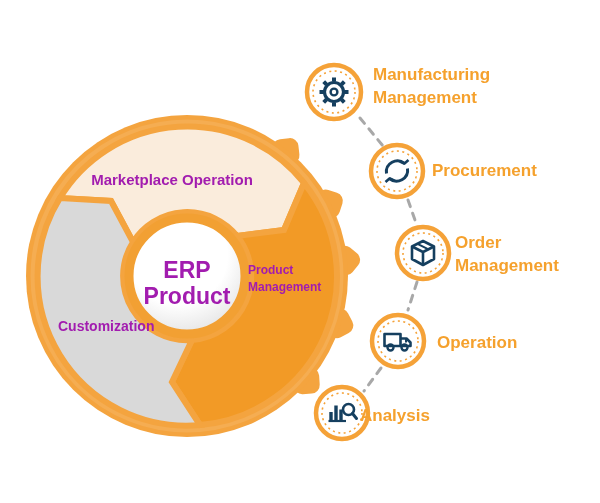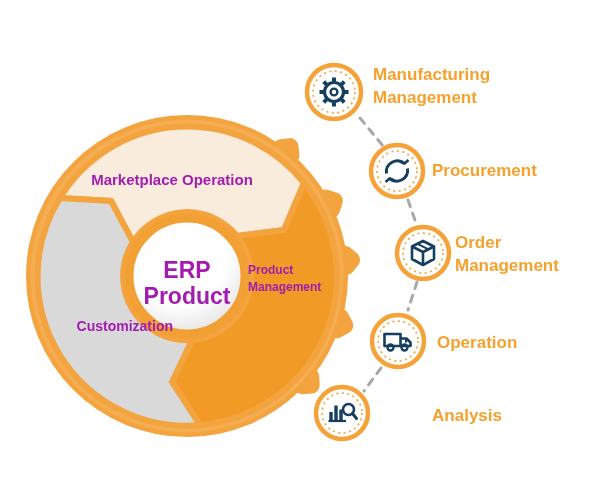--- a/index.html
+++ b/index.html
@@ -7,28 +7,28 @@
     width:600px;height:503px;position:relative;background:#ffffff;
     font-family:"Liberation Sans", sans-serif;overflow:hidden;
   }
   .stage{position:absolute;inset:0;}
   svg{position:absolute;left:0;top:0;}
   .label{position:absolute;font-weight:700;margin:0;}
   .navy{color:#a21caf;}
   .orange-label{color:#F5A12D;}
   .seg-label-marketplace{left:62px;top:170px;width:220px;text-align:center;font-size:15px;line-height:20px;}
   .seg-label-product{left:248px;top:262px;width:92px;text-align:left;font-size:12px;line-height:17px;}
-  .seg-label-custom{left:58px;top:317px;width:115px;text-align:right;font-size:14px;line-height:18px;}
+  .seg-label-custom{left:58px;top:317px;width:115px;text-align:left;font-size:14px;line-height:18px;}
   .erp-label{left:117px;top:257px;width:140px;text-align:center;font-size:23px;line-height:26px;}
   .mod-label{font-size:17px;line-height:23px;}
   .mod-label-manufacturing{left:373px;top:63px;width:150px;}
   .mod-label-procurement{left:432px;top:159px;width:160px;}
   .mod-label-order{left:455px;top:231px;width:130px;}
   .mod-label-logistic{left:437px;top:331px;width:120px;}
-  .mod-label-analysis{left:382px;top:404px;width:120px;text-align:right;}
+  .mod-label-analysis{left:360px;top:404px;width:120px;}
 </style>
 </head>
 <body>
 
 <div class="stage">
 
   <svg width="600" height="503" viewBox="0 0 600 503">
     <defs>
       <radialGradient id="hubGrad" cx="42%" cy="32%" r="78%">
         <stop offset="0%" stop-color="#ffffff"></stop>

